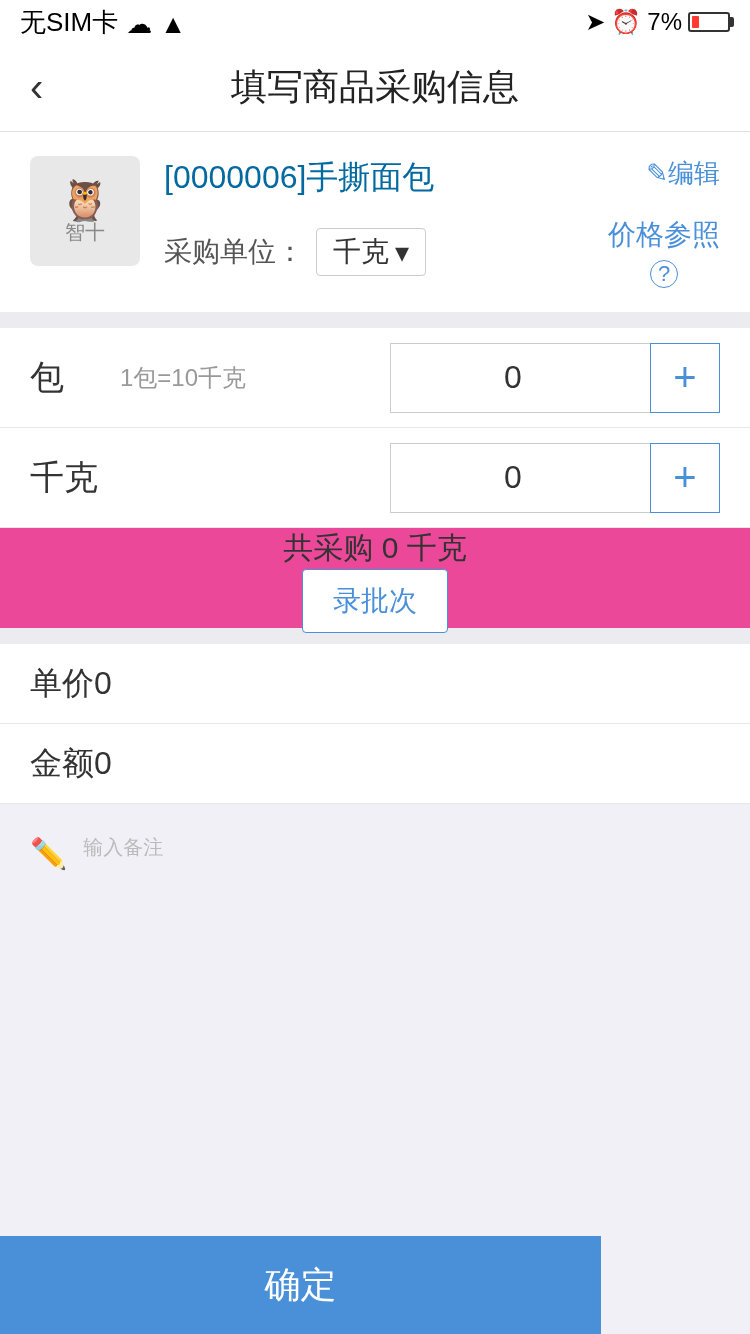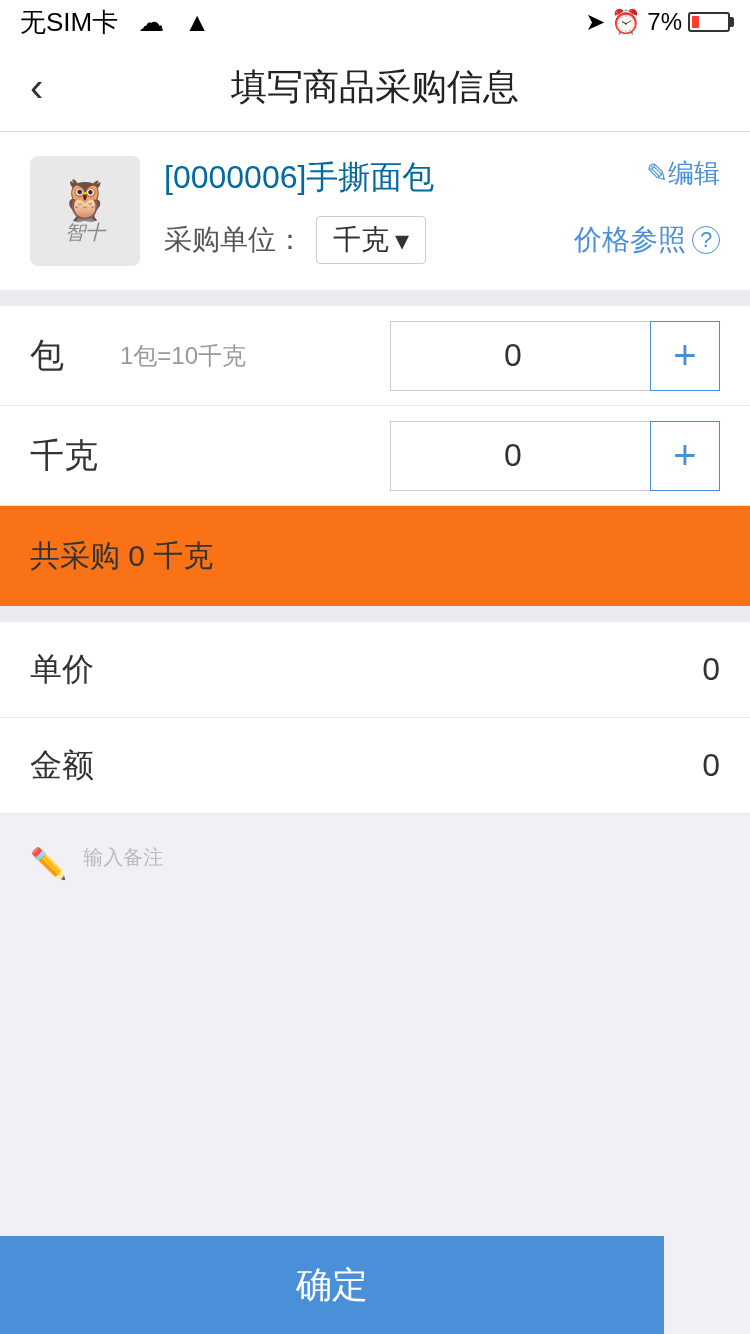--- a/index.html
+++ b/index.html
@@ -18,21 +18,21 @@
       width: 750px;
       height: 44px;
       background: #fff;
       display: flex;
       align-items: center;
       justify-content: space-between;
       padding: 0 20px;
       font-size: 26px;
       color: #000;
     }
-    .status-left { display: flex; align-items: center; gap: 20px; }
+    .status-left { display: flex; align-items: flex-end; gap: 8px; }
     .status-center { font-weight: 500; font-size: 28px; }
     .status-right { display: flex; align-items: center; gap: 6px; font-size: 24px; }
     .battery-icon {
       display: inline-flex; align-items: center;
       border: 2px solid #333; border-radius: 3px;
       width: 42px; height: 20px; padding: 2px; position: relative;
     }
     .battery-icon::after {
       content: '';
       position: absolute; right: -6px; top: 50%; transform: translateY(-50%);
@@ -81,21 +81,21 @@
       display: flex; align-items: center; justify-content: center;
       flex-shrink: 0;
     }
     .owl-logo {
       font-size: 40px;
       color: #666;
       text-align: center;
       line-height: 1;
     }
     .owl-text {
-      font-size: 20px; color: #888; display: block; margin-top: 2px; font-style: italic;
+      font-size: 20px; color: #888; display: block; margin-top: 2px;
     }
     .product-info { flex: 1; }
     .product-name-row {
       display: flex;
       justify-content: space-between;
       align-items: flex-start;
     }
     .product-name {
       font-size: 32px;
       color: #0369a1;
@@ -121,21 +121,21 @@
       padding: 4px 16px;
       font-size: 28px;
       color: #333;
       background: #fff;
       display: flex; align-items: center; gap: 6px;
       margin-left: 12px;
     }
     .price-ref {
       font-size: 28px;
       color: #4a90d9;
-      display: flex; align-items: center; gap: 6px;
+      display: flex; align-items: center; gap: 6px; flex-direction: column;
     }
 
     
     .divider-thick {
       height: 16px;
       background: #ebebf0;
     }
 
     
     .input-section { background: #fff; }
@@ -184,41 +184,42 @@
       cursor: pointer;
     }
 
     
     .summary-row {
       display: flex;
       align-items: center;
       justify-content: space-between;
       padding: 0 30px;
       height: 100px;
-      background: #f97316;
+      background: #ec4899;
+      flex-direction: column;
     }
     .summary-text { font-size: 30px; color: #333; }
     .batch-btn {
       border: 1px solid #4a90d9;
       background: #fff;
       color: #4a90d9;
       font-size: 28px;
       padding: 12px 30px;
       border-radius: 4px;
       cursor: pointer;
     }
 
     
     .price-section { background: #fff; margin-top: 0; }
     .price-row {
       display: flex;
       align-items: center;
-      justify-content: space-between;
+      justify-content: flex-start;
       padding: 0 30px;
-      height: 96px;
+      height: 80px;
       border-bottom: 1px solid #e8e8e8;
     }
     .price-label { font-size: 32px; color: #333; }
     .price-value { font-size: 32px; color: #333; }
 
     
     .notes-section {
       background: #f0f0f6;
       padding: 30px;
       min-height: 240px;
@@ -227,21 +228,21 @@
       gap: 16px;
     }
     .pencil-icon { font-size: 30px; color: #aaa; margin-top: 2px; }
     .notes-placeholder { font-size: 20px; color: #bbb; }
 
     
     .confirm-btn {
       position: fixed;
       bottom: 0;
       left: 0;
-      width: 664px;
+      width: 601px;
       height: 98px;
       background: #4a90d9;
       color: #fff;
       font-size: 36px;
       border: none;
       display: flex;
       align-items: center;
       justify-content: center;
       cursor: pointer;
     }
@@ -317,20 +318,21 @@
     <span class="input-label">千克</span>
     <div class="input-right">
       <input class="number-input" type="number" value="0" style="">
       <div class="plus-btn">+</div>
     </div>
   </div>
 </div>
 
 <div class="summary-row">
   <span class="summary-text">共采购 0 千克</span>
+  <button class="batch-btn">录批次</button>
 </div>
 
 <div class="divider-thick"></div>
 
 <div class="price-section">
   <div class="price-row">
     <span class="price-label">单价</span>
     <span class="price-value">0</span>
   </div>
   <div class="price-row">

